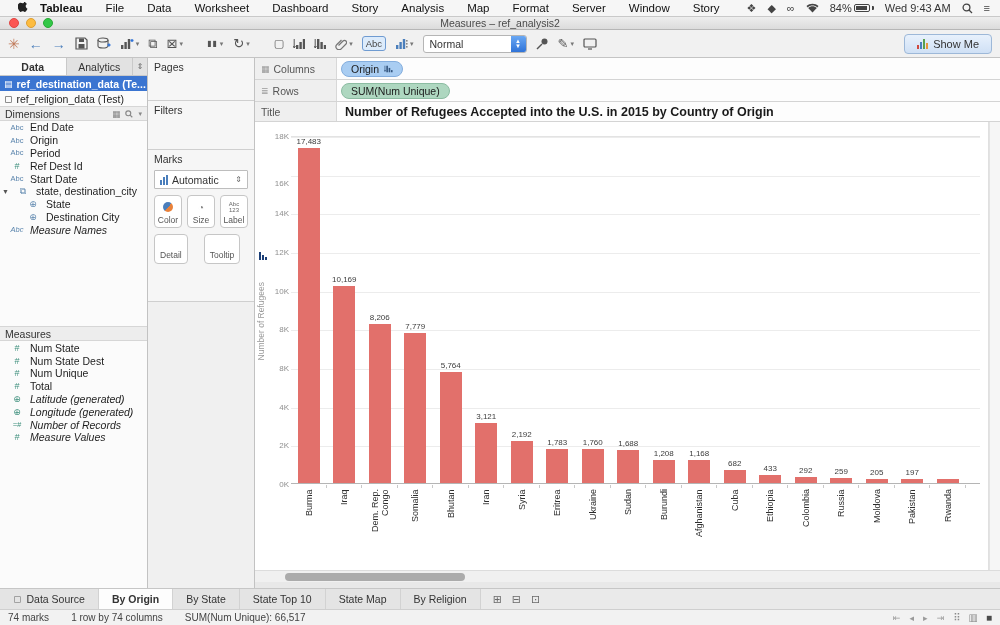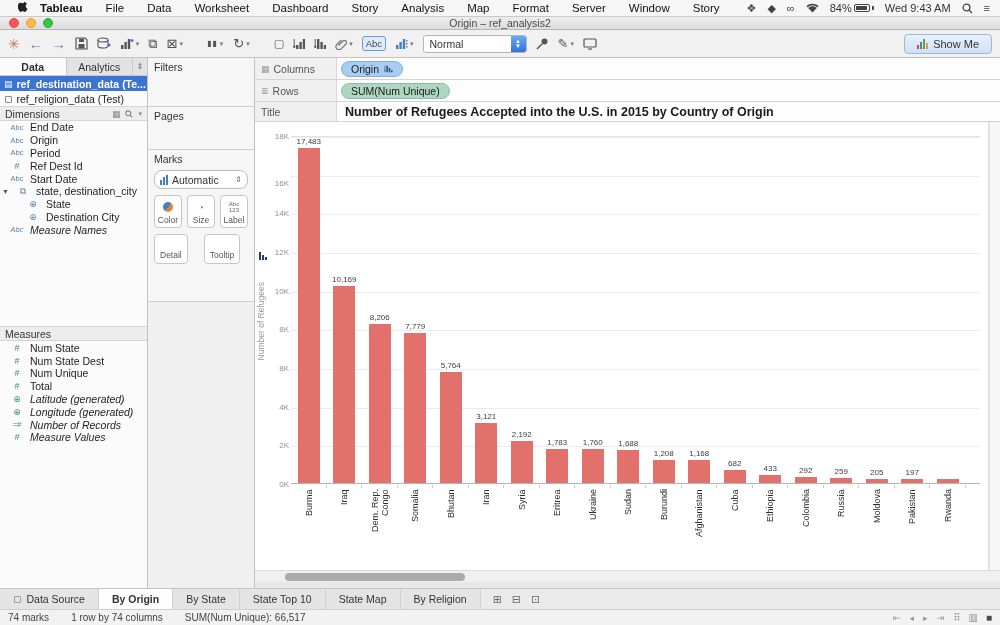--- a/index.html
+++ b/index.html
@@ -68,21 +68,21 @@
   .field-row.italic { font-style:italic; }
   .field-row.ind1 { padding-left:24px; }
   .dim-filler { flex:1; }
 
   
   .cardscol { width:107px; border-right:1px solid #c2c2c2; display:flex; flex-direction:column; background:#f0f0f0; }
   .card { background:#f6f6f6; border-bottom:1px solid #cfcfcf; }
   .card-label { padding:3px 6px 2px; color:#333; font-size:10.5px; }
   .card-body { min-height:22px; }
   .marks-card { background:#f6f6f6; padding-bottom:6px; }
-  .marktype { margin:3px 6px 6px; height:19px; background:#fff; border:1px solid #bdbdbd; border-radius:8px; display:flex; align-items:center; gap:4px; padding:0 5px; font-size:10.5px; color:#333; }
+  .marktype { margin:3px 6px 6px; height:19px; background:#fff; border:1px solid #bdbdbd; border-radius:1px; display:flex; align-items:center; gap:4px; padding:0 5px; font-size:10.5px; color:#333; }
   .marktype .stp { margin-left:auto; color:#666; font-size:8px; }
   .markbtns { display:flex; flex-wrap:wrap; gap:5px; padding:0 6px; }
   .mbtn { width:28px; height:33px; background:#fff; border:1px solid #c6c6c6; border-radius:4px; display:flex; flex-direction:column; align-items:center; justify-content:flex-end; padding-bottom:2px; gap:2px; font-size:8.5px; color:#555; }
   .mbtn .mic { height:12px; display:flex; align-items:center; justify-content:center; font-size:10px; color:#888; }
   .color-dot { width:10px; height:10px; border-radius:50%; background:linear-gradient(135deg,#4a7ebb 50%,#e8813a 50%); }
   .lbl-ic { font-size:6px; line-height:6px; color:#666; text-align:center; }
   .mbtn-row2 { display:flex; gap:16px; padding:6px 6px 0; }
   .mbtn2 { height:30px; background:#fff; border:1px solid #c6c6c6; border-radius:4px; display:flex; align-items:flex-end; justify-content:center; padding:0 5px 3px; font-size:8.5px; color:#555; }
 
   
@@ -189,21 +189,21 @@
       <span class="sicon">≡</span>
     </div>
   </div>
 
   <div class="titlebar">
     <div class="lights">
       <span class="light red"></span>
       <span class="light yellow"></span>
       <span class="light green"></span>
     </div>
-    <div class="wtitle">Origin – ref_analysis2</div>
+    <div class="wtitle">Measures – ref_analysis2</div>
   </div>
 
   <div class="toolbar">
     <span class="tb" style="color:#c07a5a;font-size:14px;">✳</span>
     <span class="tb tb-arrow">←</span>
     <span class="tb tb-arrow">→</span>
     <span class="tb">
       <svg width="13" height="13" viewBox="0 0 13 13">
           <path d="M1 1h9l2 2v9H1z" fill="none" stroke="#555" stroke-width="1.2"></path>
           <rect x="3.5" y="7" width="6" height="4.5" fill="#555"></rect>
@@ -403,26 +403,26 @@
           </div>
           <div class="field-row italic">
             <span class="ficon num">#</span>
             <span>Measure Values</span>
           </div>
         </div>
       <div style="flex:1.6"></div>
     </div>
 
     <div class="cardscol">
+      <div class="card" style="height:43px;">
+        <div class="card-label">Pages</div>
+        <div class="card-body"></div>
+      </div>
       <div class="card" style="height:49px;">
         <div class="card-label">Filters</div>
-        <div class="card-body"></div>
-      </div>
-      <div class="card" style="height:43px;">
-        <div class="card-label">Pages</div>
         <div class="card-body"></div>
       </div>
       <div class="card marks-card" style="height:152px;">
         <div class="card-label">Marks</div>
         <div class="marktype">
           <span class="minibars">
               <i style="height:5px"></i>
               <i style="height:8px"></i>
               <i style="height:10px"></i>
             </span>

